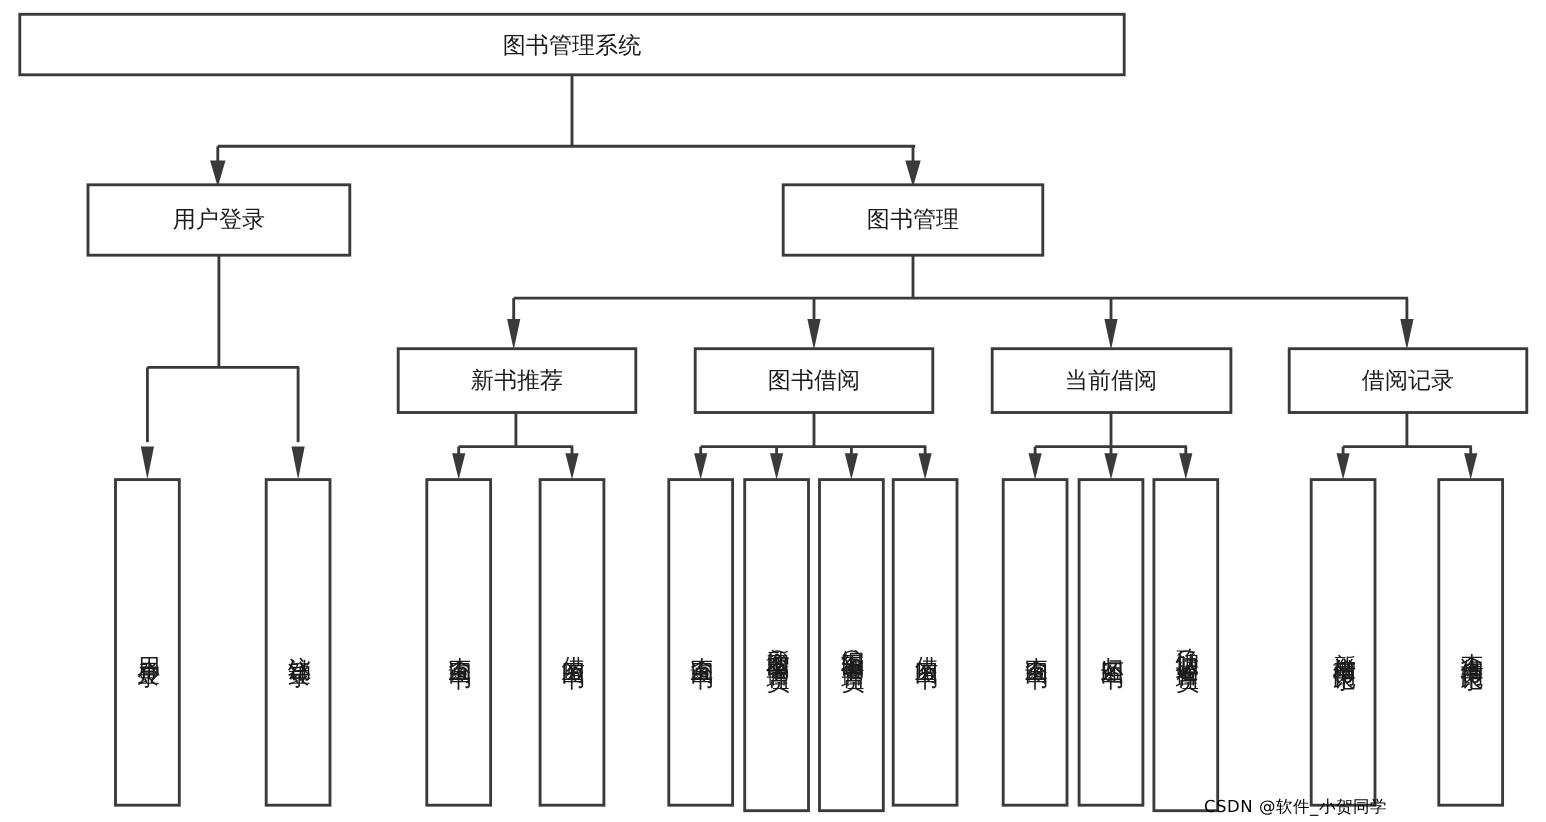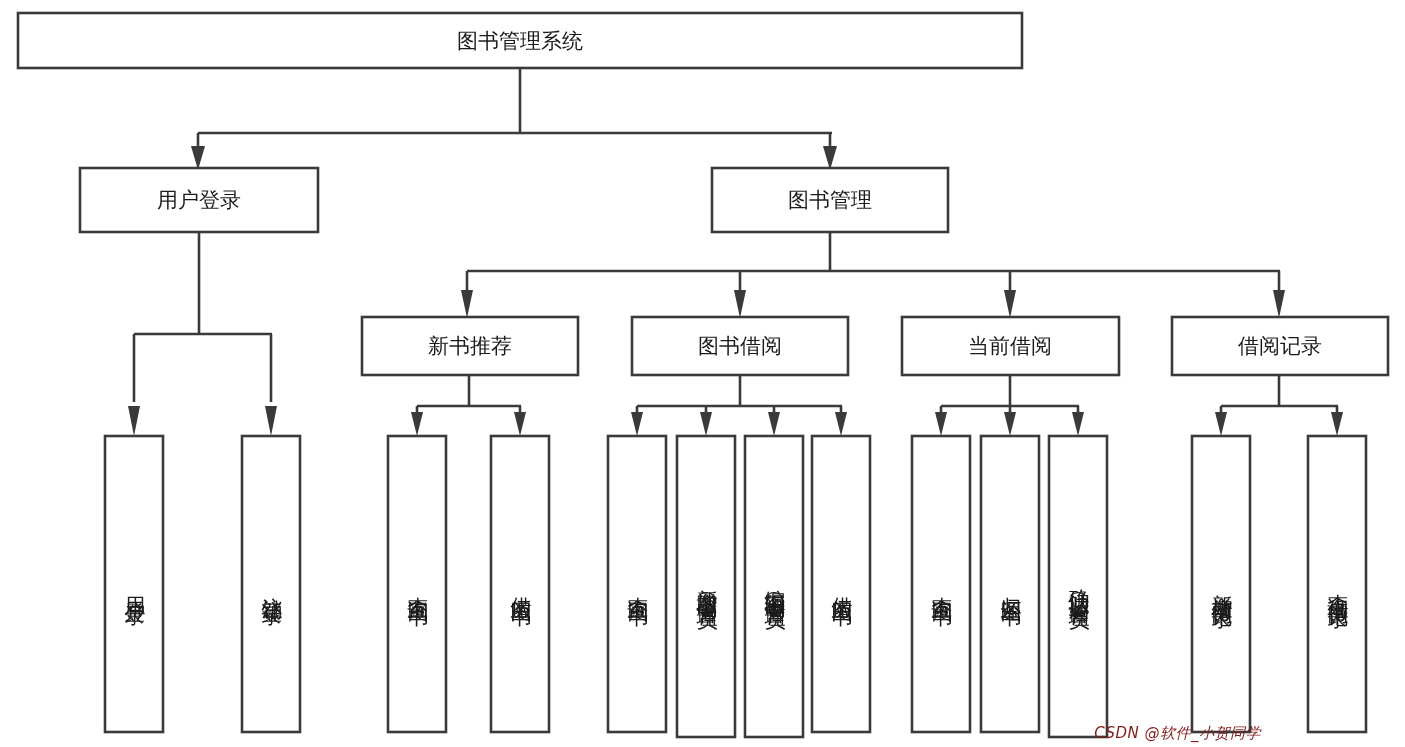--- a/index.html
+++ b/index.html
@@ -59,24 +59,23 @@
     letter-spacing: 3px;
     dominant-baseline: middle;
     text-anchor: middle;
   }
   .watermark {
     position: absolute;
     right: 8px;
     bottom: 4px;
     font-family: "DejaVu Sans", "Liberation Sans", sans-serif;
     font-size: 15px;
-    color: #7f1d1d;
+    color: #000000;
     white-space: nowrap;
     letter-spacing: 0.5px;
-    font-style: italic;
   }
 </style>
 </head>
 <body>
 
 <div id="diagram-root">
 
   <svg class="diagram-canvas" viewBox="0 0 1405 747" xmlns="http://www.w3.org/2000/svg">
 
     <g>

